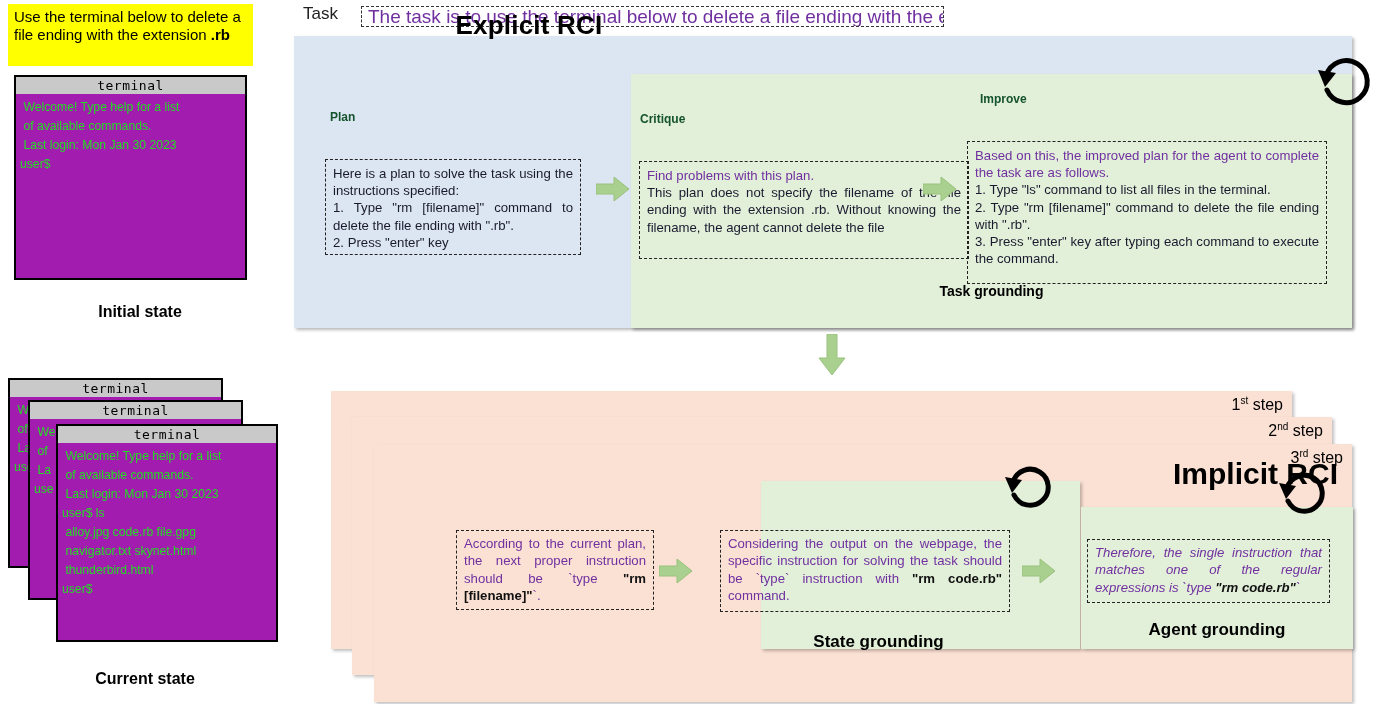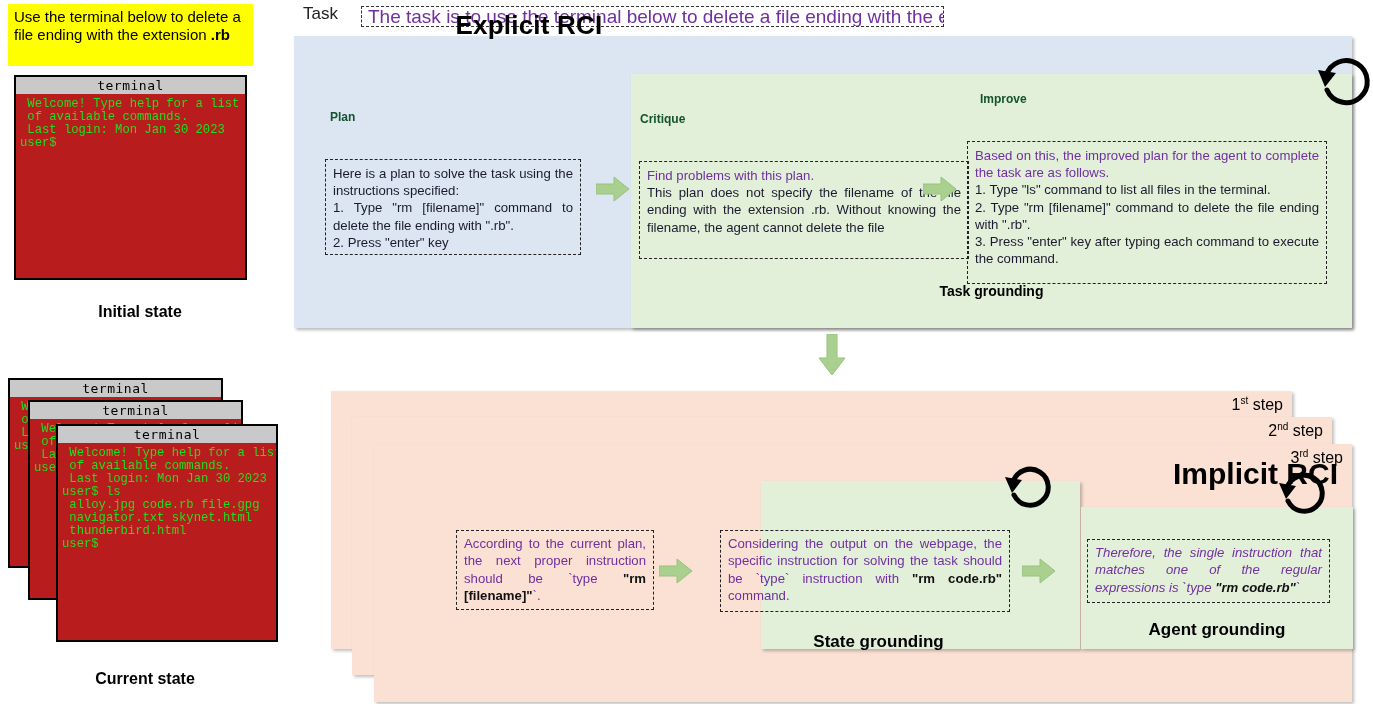--- a/index.html
+++ b/index.html
@@ -6,26 +6,26 @@
   body{width:1373px;height:704px;position:relative;overflow:hidden;
        font-family:"Liberation Sans","DejaVu Sans",sans-serif;color:#111;}
   .abs{position:absolute;}
 
   
   #task-banner{left:8px;top:4px;width:245px;height:62px;background:#ffff00;
        box-sizing:border-box;padding:4px 6px 0 6px;
        font-size:15px;line-height:1.22;color:#000;font-weight:400;}
   #task-banner b{font-weight:bold;}
 
-  .term{box-sizing:border-box;background:#b91c1c;border:2px solid #000;}
+  .term{box-sizing:border-box;background:#a21caf;border:2px solid #000;}
   .term-title{background:#c9c9c9;color:#000;text-align:center;
        font-family:"DejaVu Sans Mono","Liberation Mono",monospace;
        font-size:13px;line-height:17px;height:17px;letter-spacing:.5px;}
-  .term-body{font-family:Liberation Mono, monospace;
-       font-size:12.2px;line-height:13px;color:#22dd22;
+  .term-body{font-family:Liberation Sans, sans-serif;
+       font-size:12.2px;line-height:19px;color:#22dd22;
        padding:4px 0 0 4px;white-space:pre;overflow:hidden;}
 
   #term-initial{left:14px;top:75px;width:233px;height:205px;}
   #stack-a{left:8px;top:378px;width:215px;height:190px;z-index:1;}
   #stack-b{left:28px;top:400px;width:215px;height:200px;z-index:2;}
   #stack-c{left:56px;top:424px;width:222px;height:218px;z-index:3;}
 
   .state-label{font-size:16px;font-weight:bold;color:#000;text-align:center;}
   #label-initial{left:0px;top:303px;width:280px;}
   #label-current{left:0px;top:670px;width:290px;}

